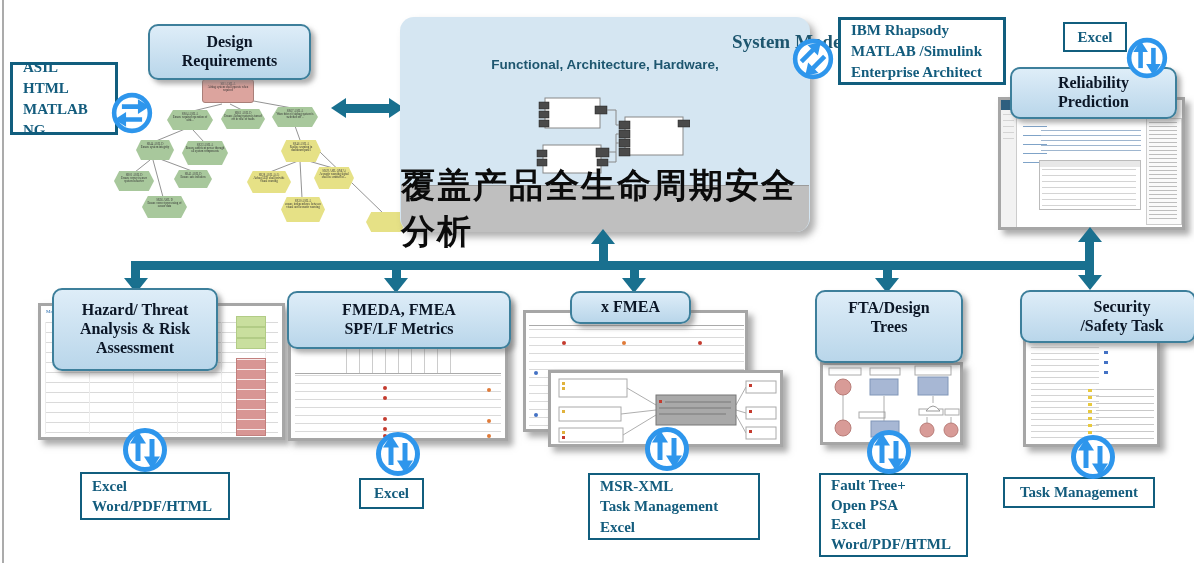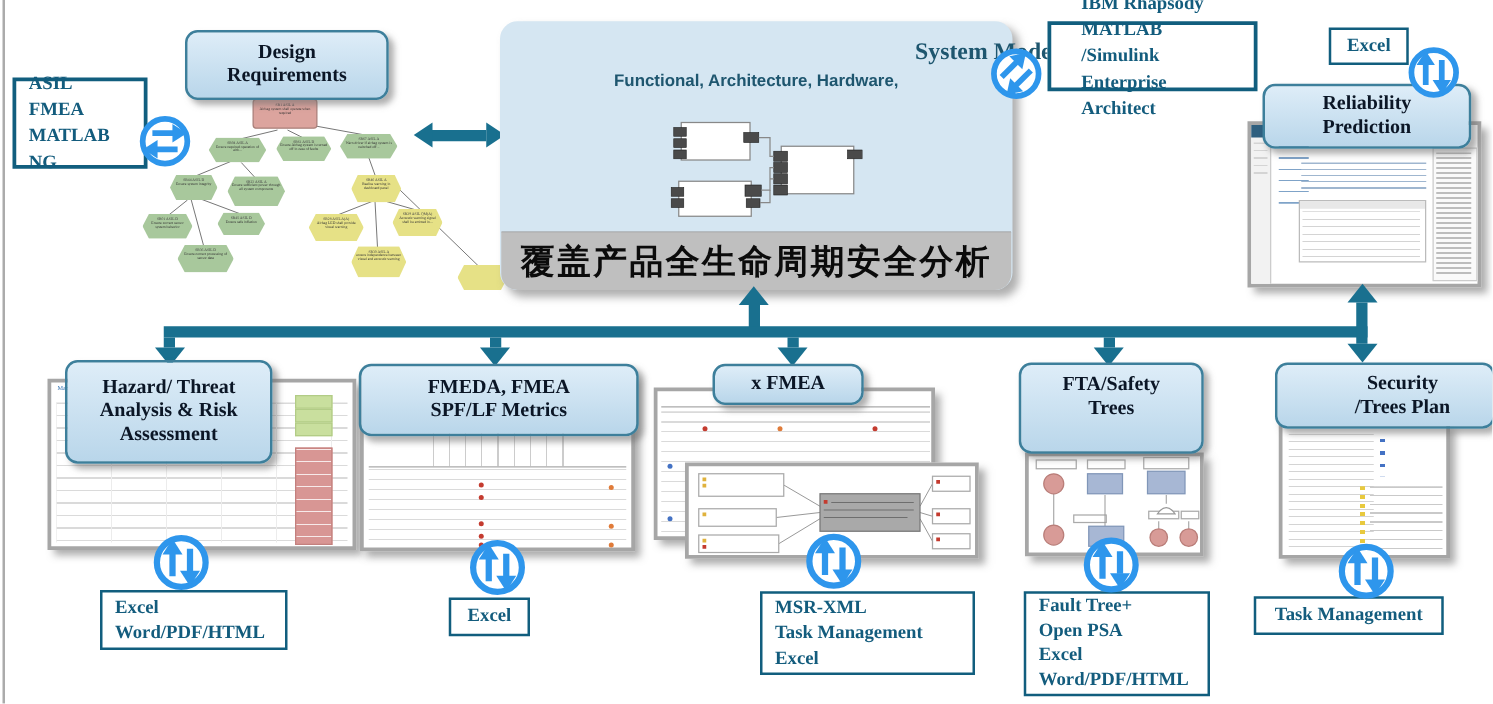--- a/index.html
+++ b/index.html
@@ -49,21 +49,21 @@
 
   
   .sys-box{position:absolute;left:400px;top:17px;width:410px;height:215px;border-radius:14px;
     background:#D5E6F2;box-shadow:5px 5px 7px rgba(110,110,110,.55);z-index:2;}
   .sys-title{position:absolute;left:0;top:14px;width:100%;text-align:right;font-weight:bold;
     font-size:19px;color:#1E566F;padding-left:44px;}
   .sys-sub{position:absolute;left:0;width:100%;text-align:center;font-weight:bold;font-size:13.5px;
     color:#1E566F;font-family:"Liberation Sans","DejaVu Sans",sans-serif;}
   .banner{position:absolute;left:1px;bottom:0;width:408px;height:46px;background:#BFBFBF;
     border-radius:0 0 13px 13px;border-top:1px solid #9B9B9B;display:flex;align-items:center;
-    justify-content:center;font-size:27px;letter-spacing:2px;color:#0B0B0B;font-weight:bold;}
+    justify-content:center;font-size:34px;letter-spacing:2px;color:#0B0B0B;font-weight:bold;}
 
   
   .req-node{position:absolute;display:flex;flex-direction:column;align-items:center;
     justify-content:flex-start;overflow:hidden;text-align:center;color:#333;
     clip-path:polygon(13% 0,87% 0,100% 50%,87% 100%,13% 100%,0 50%);padding-top:2px;box-sizing:border-box;}
   .req-node.rect{clip-path:none;border-radius:3px;border:1px solid #A97F79;}
   .req-node.green{background:#A8C89C;}
   .req-node.yellow{background:#E6E186;}
   .req-node.pink{background:#DCA49E;}
   .rid{font-size:3px;line-height:4px;color:#444;}
@@ -149,21 +149,21 @@
         <span class="rtx">ensure independence between visual and acoustic warning</span>
       </div>
       <div class="req-node yellow" style="left: 366px; top: 212px; width: 40px; height: 20px;">
         <span class="rid"></span>
         <span class="rtx"></span>
       </div>
     </div>
 
   <div class="tool-box" style="left:10px;top:62px;width:108px;height:73px;padding-left:10px;">
     <span>ASIL</span>
-    <span>FMEA</span>
+    <span>HTML</span>
     <span>MATLAB NG</span>
   </div>
 
   <div class="sync-icon rot90" style="left:110px;top:91px;">
     <svg width="44" height="44" viewBox="0 0 48 48">
       <circle cx="24" cy="24" r="19.5" fill="#fff" stroke="#2E96EC" stroke-width="5"></circle>
       <line x1="17" y1="35" x2="17" y2="17" stroke="#2E96EC" stroke-width="5"></line>
       <line x1="31" y1="13" x2="31" y2="31" stroke="#2E96EC" stroke-width="5"></line>
       <path d="M17 5 L9 17.5 L25 17.5 Z" fill="#2E96EC"></path>
       <path d="M31 43 L23 30.5 L39 30.5 Z" fill="#2E96EC"></path>
@@ -219,21 +219,21 @@
   <div class="sync-icon rot45" style="left:791px;top:37px;">
     <svg width="44" height="44" viewBox="0 0 48 48">
       <circle cx="24" cy="24" r="19.5" fill="#fff" stroke="#2E96EC" stroke-width="5"></circle>
       <line x1="17" y1="35" x2="17" y2="17" stroke="#2E96EC" stroke-width="5"></line>
       <line x1="31" y1="13" x2="31" y2="31" stroke="#2E96EC" stroke-width="5"></line>
       <path d="M17 5 L9 17.5 L25 17.5 Z" fill="#2E96EC"></path>
       <path d="M31 43 L23 30.5 L39 30.5 Z" fill="#2E96EC"></path>
     </svg>
   </div>
 
-  <div class="tool-box" style="left:838px;top:17px;width:168px;height:56px;padding-left:24px;">
+  <div class="tool-box" style="left:838px;top:17px;width:168px;height:68px;padding-left:10px;">
     <span>IBM Rhapsody</span>
     <span>MATLAB /Simulink</span>
     <span>Enterprise Architect</span>
   </div>
 
   <div class="tool-box center" style="left:1063px;top:22px;width:64px;height:30px;border-width:2px;">
     <span>Excel</span>
   </div>
 
   <div class="sync-icon" style="left:1125px;top:36px;">
@@ -417,27 +417,27 @@
   <div class="hdr-box" style="left:570px;top:291px;width:117px;height:29px;">
     <span>x FMEA</span>
   </div>
 
   <div class="hdr-box" style="left:287px;top:291px;width:220px;height:54px;">
     <span>FMEDA, FMEA</span>
     <span>SPF/LF Metrics</span>
   </div>
 
   <div class="hdr-box" style="left:815px;top:290px;width:148px;height:73px;padding-bottom:18px;box-sizing:border-box;">
-    <span>FTA/Safety</span>
+    <span>FTA/Design</span>
     <span>Trees</span>
   </div>
 
   <div class="hdr-box" style="left:1020px;top:290px;width:144px;height:49px;padding-left:28px;">
     <span>Security</span>
-    <span>/Trees Plan</span>
+    <span>/Safety Task</span>
   </div>
 
   <div class="sync-icon" style="left:121px;top:426px;">
     <svg width="48" height="48" viewBox="0 0 48 48">
       <circle cx="24" cy="24" r="19.5" fill="#fff" stroke="#2E96EC" stroke-width="5"></circle>
       <line x1="17" y1="35" x2="17" y2="17" stroke="#2E96EC" stroke-width="5"></line>
       <line x1="31" y1="13" x2="31" y2="31" stroke="#2E96EC" stroke-width="5"></line>
       <path d="M17 5 L9 17.5 L25 17.5 Z" fill="#2E96EC"></path>
       <path d="M31 43 L23 30.5 L39 30.5 Z" fill="#2E96EC"></path>
     </svg>
@@ -481,21 +481,21 @@
 
   <div class="tool-box" style="left:80px;top:472px;width:150px;height:48px;padding-left:10px;border-width:2px;line-height:1.35;">
     <span>Excel</span>
     <span>Word/PDF/HTML</span>
   </div>
 
   <div class="tool-box center" style="left:359px;top:478px;width:65px;height:31px;border-width:2px;">
     <span>Excel</span>
   </div>
 
-  <div class="tool-box" style="left:588px;top:473px;width:172px;height:67px;padding-left:10px;border-width:2px;line-height:1.35;margin-left:20px;">
+  <div class="tool-box" style="left:588px;top:473px;width:172px;height:67px;padding-left:10px;border-width:2px;line-height:1.35;">
     <span>MSR-XML</span>
     <span>Task Management</span>
     <span>Excel</span>
   </div>
 
   <div class="tool-box" style="left:819px;top:473px;width:149px;height:84px;padding-left:10px;border-width:2px;line-height:1.3;">
     <span>Fault Tree+</span>
     <span>Open PSA</span>
     <span>Excel</span>
     <span>Word/PDF/HTML</span>

